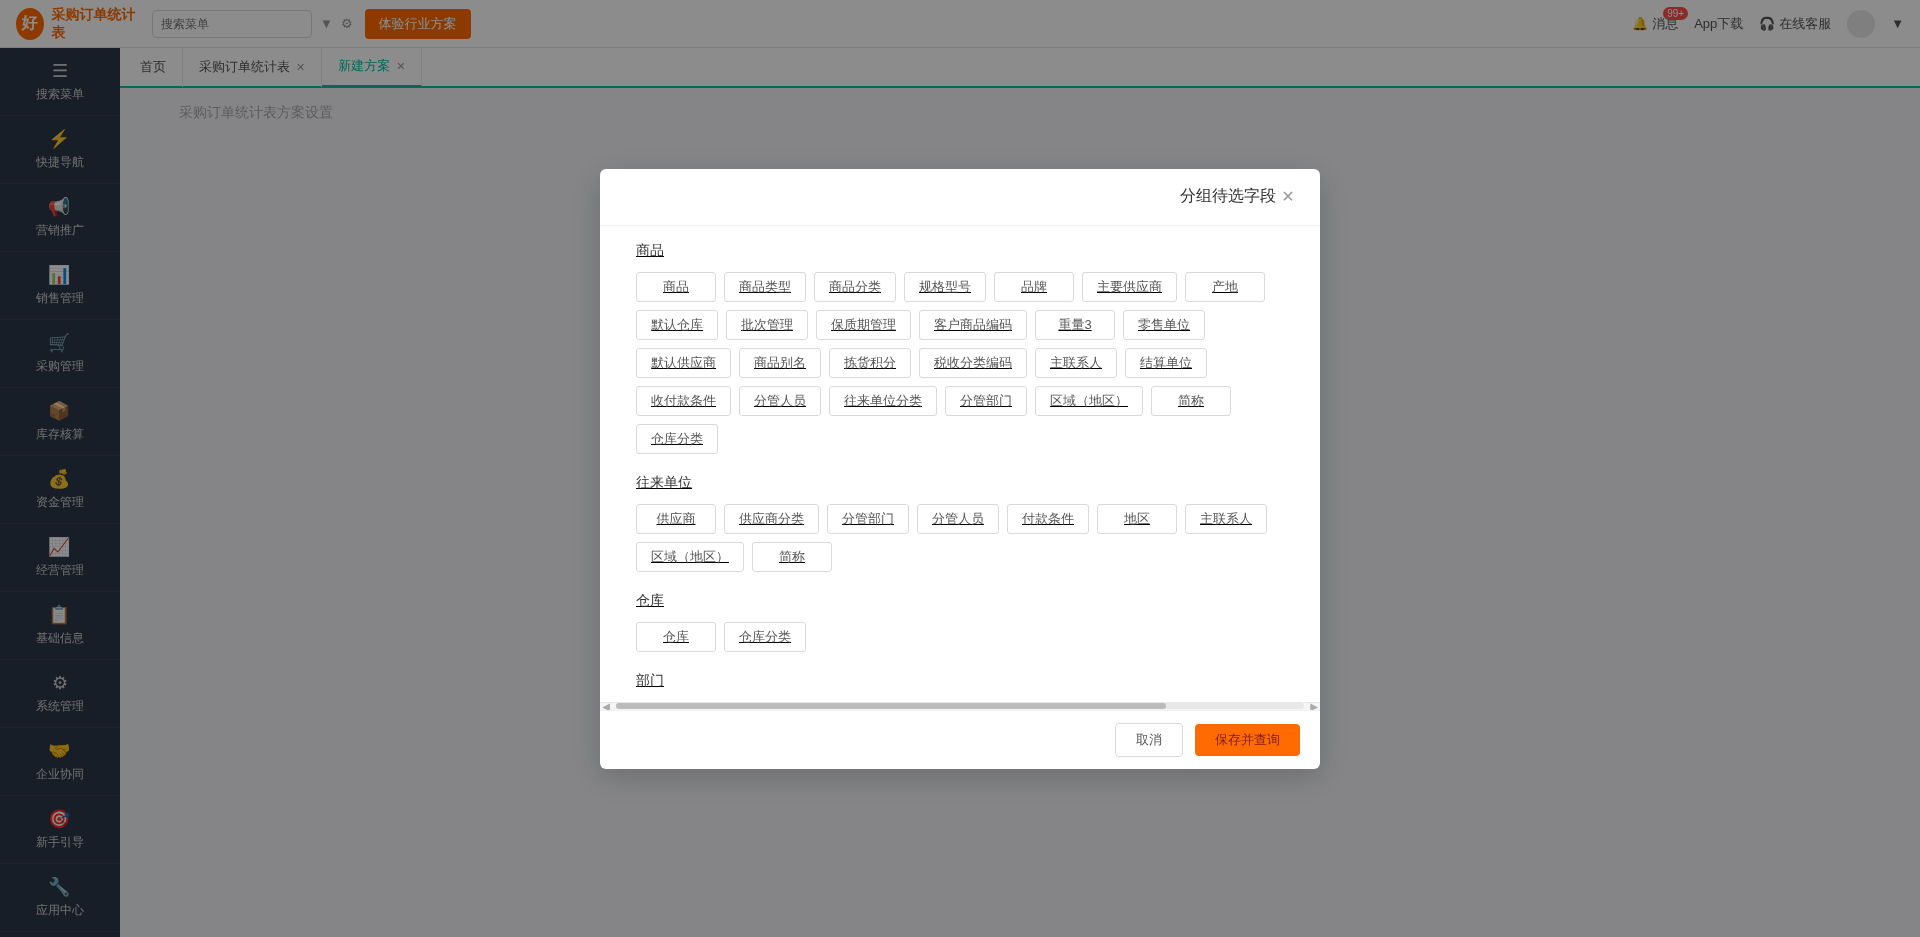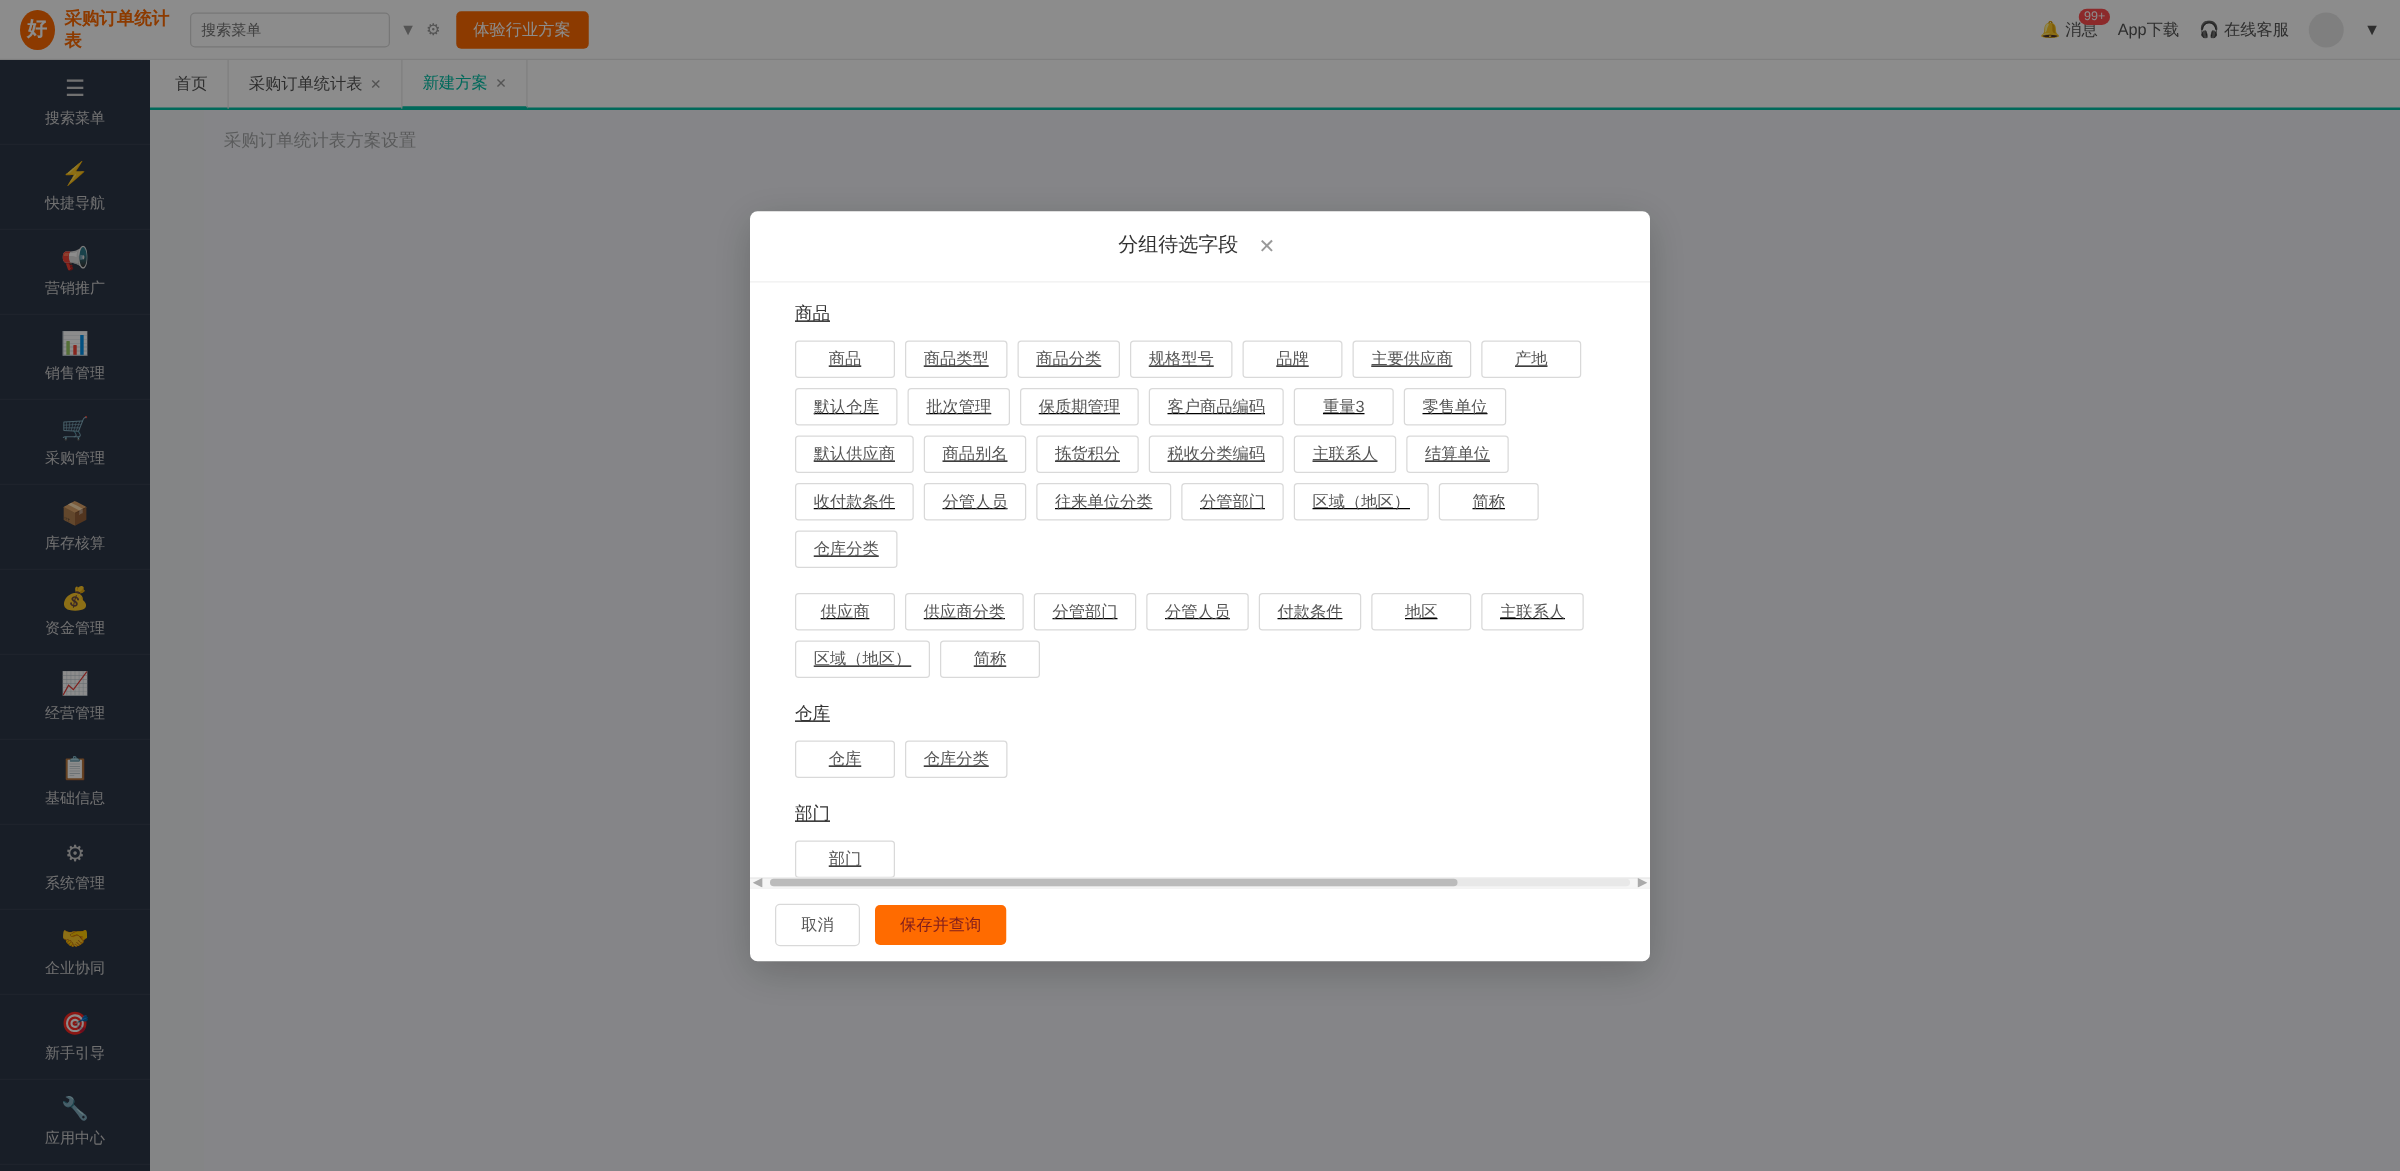--- a/index.html
+++ b/index.html
@@ -137,25 +137,24 @@
     
     .dialog {
       background: white;
       border-radius: 6px;
       width: 720px;
       max-height: 600px;
       display: flex; flex-direction: column;
       box-shadow: 0 8px 32px rgba(0,0,0,0.2);
     }
     .dialog-header {
-      display: flex; align-items: center; justify-content: center;
+      display: flex; align-items: center; justify-content: flex-end;
       padding: 16px 20px;
       border-bottom: 1px solid #f0f0f0;
       flex-shrink: 0;
-      gap: 11px;
     }
     .dialog-title { font-size: 16px; color: #333; font-weight: 500; }
     .dialog-close {
       width: 24px; height: 24px;
       display: flex; align-items: center; justify-content: center;
       cursor: pointer; color: #999; font-size: 16px;
       border-radius: 2px;
     }
     .dialog-body {
       flex: 1;
@@ -205,21 +204,21 @@
     .dialog-hscroll-thumb {
       position: absolute;
       left: 0; top: 0; height: 100%;
       width: 80%;
       background: #bbb;
       border-radius: 3px;
     }
 
     
     .dialog-footer {
-      display: flex; align-items: center; 
+      display: flex; align-items: center; justify-content: flex-end;
       padding: 12px 20px;
       border-top: 1px solid #f0f0f0;
       gap: 12px;
       flex-shrink: 0;
     }
     .btn-cancel {
       padding: 7px 20px;
       border: 1px solid #d9d9d9;
       border-radius: 4px;
       background: white; cursor: pointer;
@@ -381,20 +380,21 @@
             <div class="field-tag">收付款条件</div>
             <div class="field-tag">分管人员</div>
             <div class="field-tag">往来单位分类</div>
             <div class="field-tag">分管部门</div>
             <div class="field-tag">区域（地区）</div>
             <div class="field-tag">简称</div>
             <div class="field-tag">仓库分类</div>
           </div>
         </div>
         <div class="field-section">
+          <div class="field-section-title">往来单位</div>
           <div class="field-grid">
             <div class="field-tag">供应商</div>
             <div class="field-tag">供应商分类</div>
             <div class="field-tag">分管部门</div>
             <div class="field-tag">分管人员</div>
             <div class="field-tag">付款条件</div>
             <div class="field-tag">地区</div>
             <div class="field-tag">主联系人</div>
             <div class="field-tag">区域（地区）</div>
             <div class="field-tag">简称</div>

